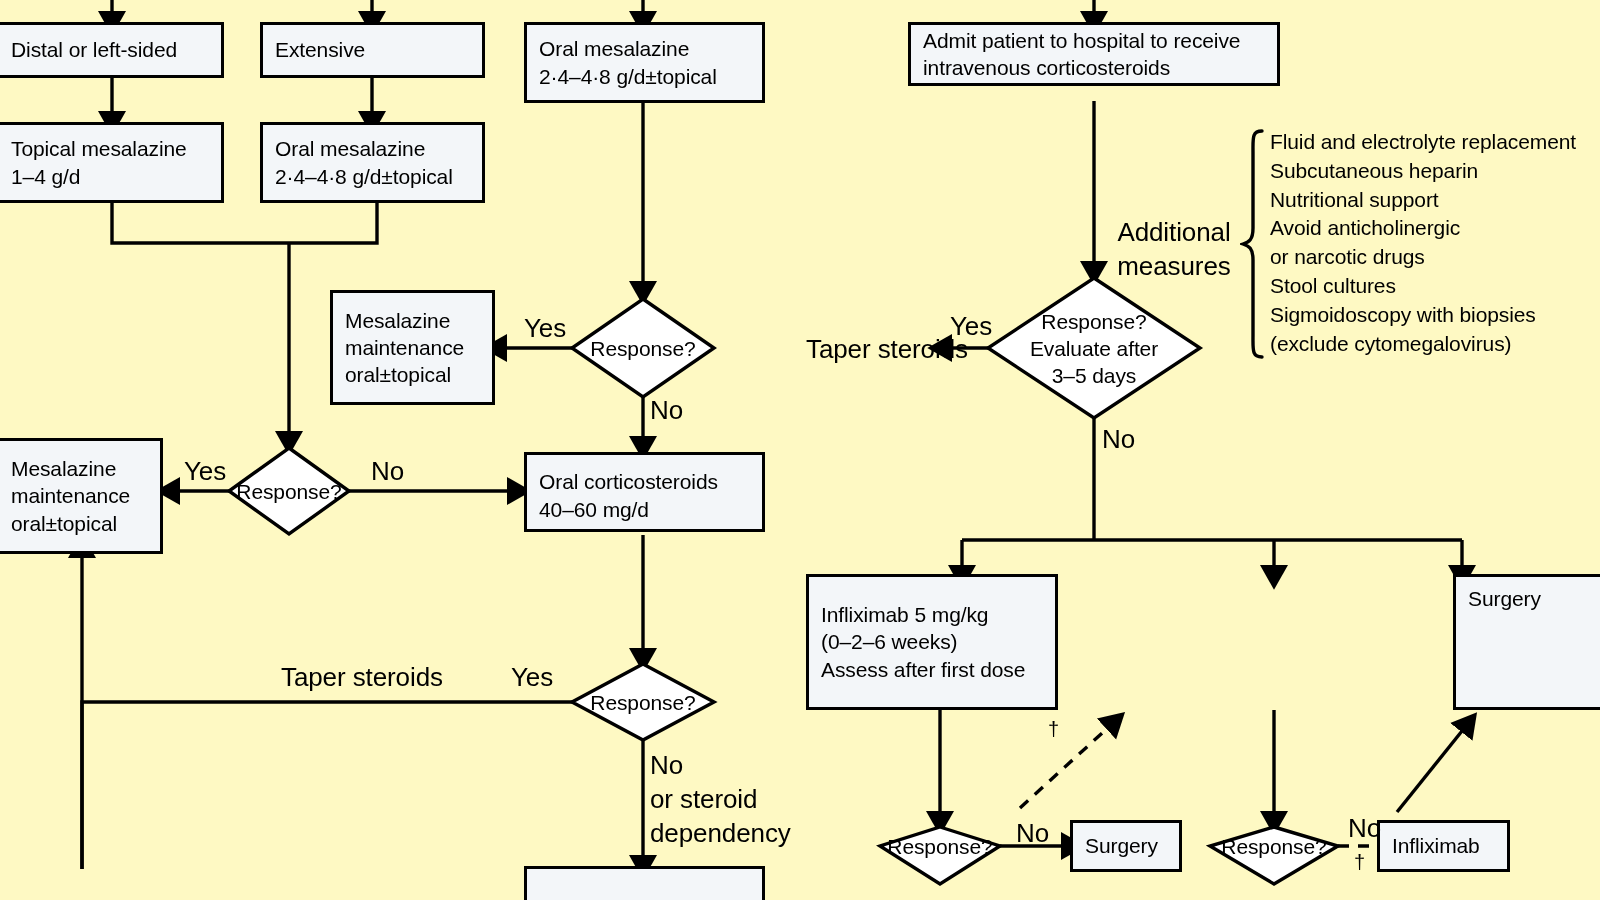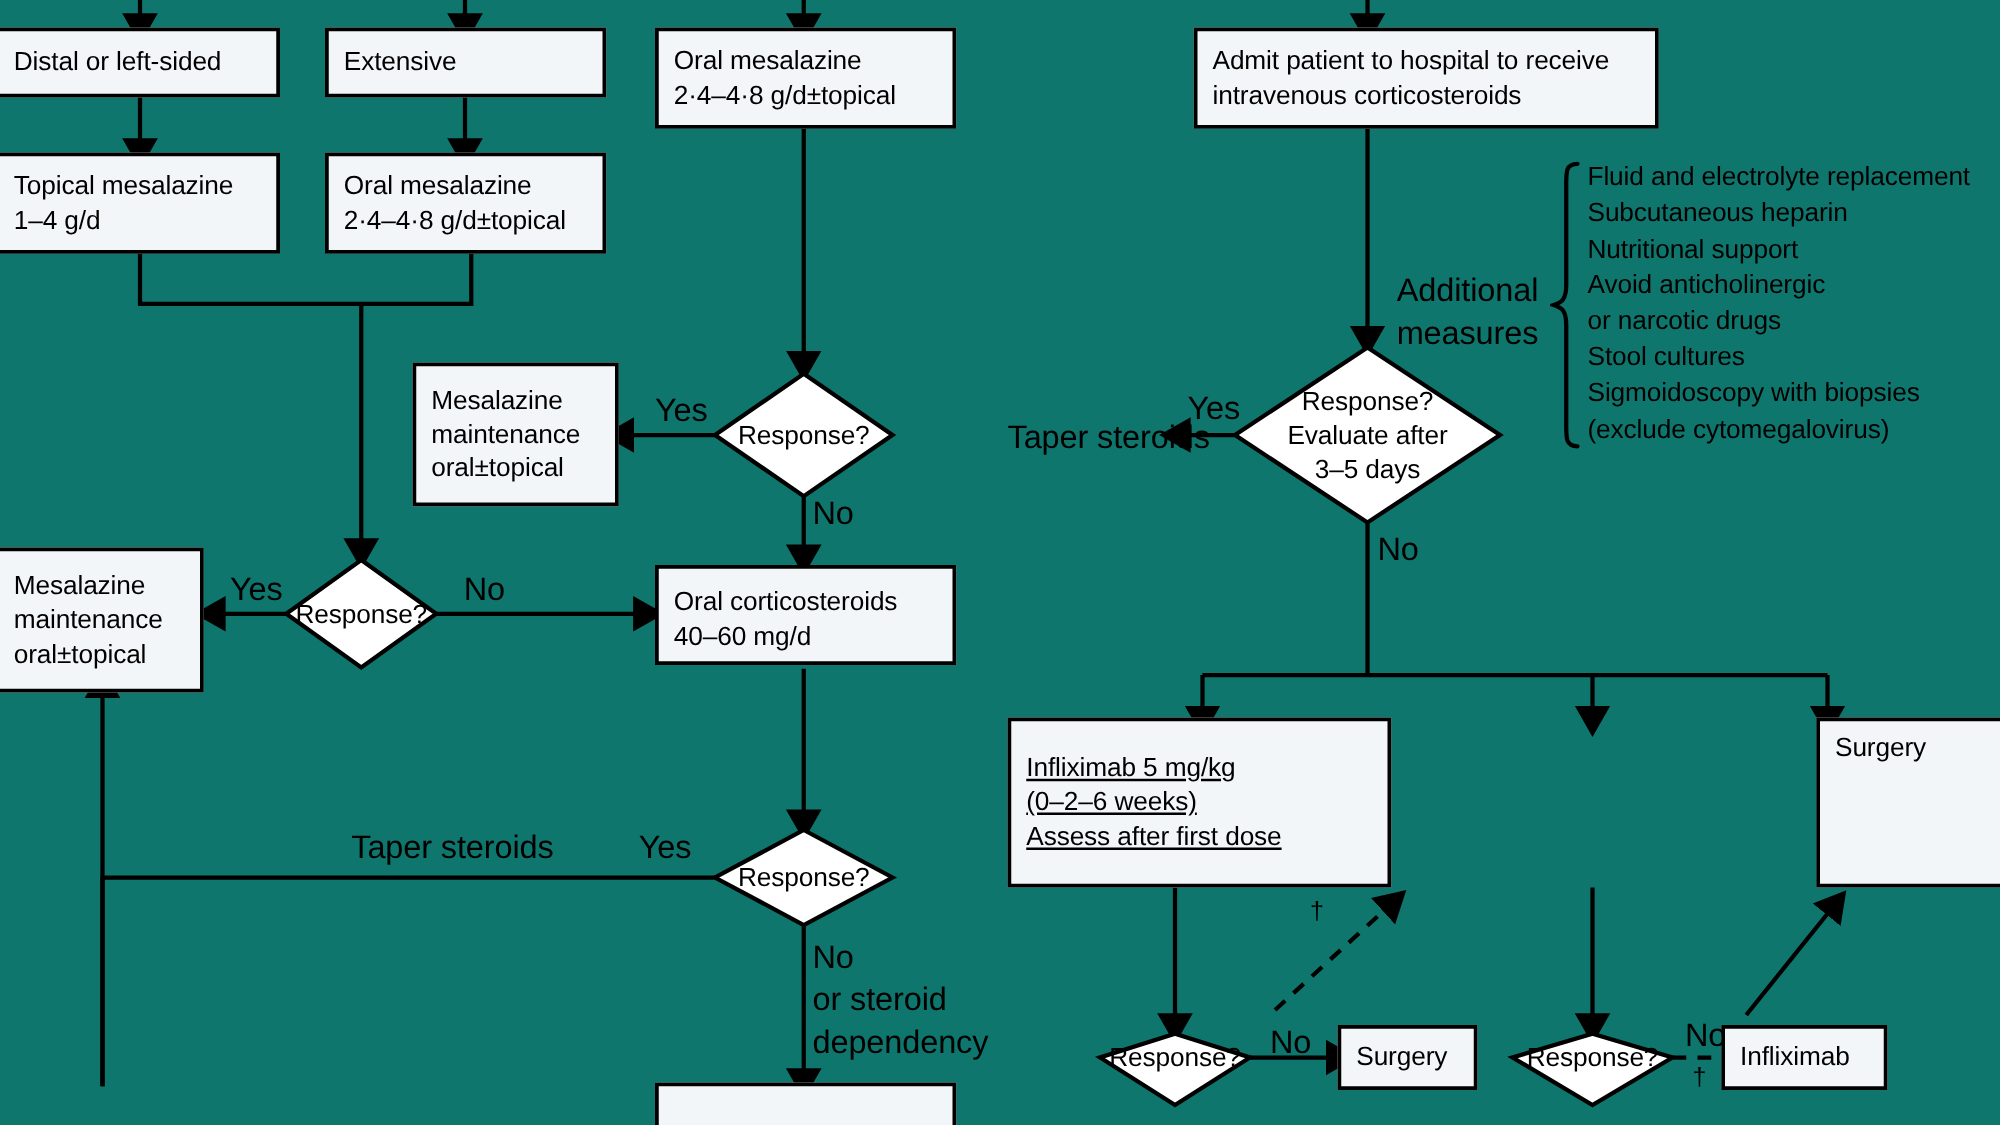--- a/index.html
+++ b/index.html
@@ -6,21 +6,21 @@
   html,body{margin:0;padding:0;background:#ffffff;}
   body{
     font-family:"Liberation Sans","DejaVu Sans",sans-serif;
     color:#000000;
   }
   #stage{
     position:relative;
     width:1600px;
     height:900px;
     overflow:hidden;
-    background:#0f766e;
+    background:#fef9c3;
   }
   
   .box{
     position:absolute;
     box-sizing:border-box;
     background:#f3f6f9;
     border:3px solid #000000;
     display:flex;
     flex-direction:column;
     justify-content:center;
@@ -162,24 +162,24 @@
   <div class="lbl" style="left:524px;top:312px;">Yes</div>
   <div class="lbl" style="left:650px;top:394px;">No</div>
   <div class="lbl" style="left:184px;top:455px;">Yes</div>
   <div class="lbl" style="left:371px;top:455px;">No</div>
   <div class="lbl" style="left:511px;top:661px;">Yes</div>
   <div class="lbl" style="left:650px;top:749px;">No
 or steroid
 dependency</div>
   <div class="lbl" style="left:281px;top:661px;">Taper steroids</div>
 
-  <div class="box" style="left:908px;top:22px;width:372px;height:81px;margin-left:47px;"><span>Admit patient to hospital to receive
+  <div class="box" style="left:908px;top:22px;width:372px;height:64px;"><span>Admit patient to hospital to receive
 intravenous corticosteroids</span></div>
 
-  <div class="box" style="left:806px;top:574px;width:307px;height:136px;text-decoration:underline;"><span>Infliximab 5 mg/kg
+  <div class="box" style="left:806px;top:574px;width:252px;height:136px;"><span>Infliximab 5 mg/kg
 (0–2–6 weeks)
 Assess after first dose</span></div>
 
 
   <div class="box" style="left:1453px;top:574px;width:150px;height:136px;padding-top:8px;justify-content:flex-start;"><span>Surgery</span></div>
 
   <div class="box" style="left:1070px;top:820px;width:112px;height:52px;"><span>Surgery</span></div>
 
   <div class="box" style="left:1377px;top:820px;width:133px;height:52px;"><span>Infliximab</span></div>
 

